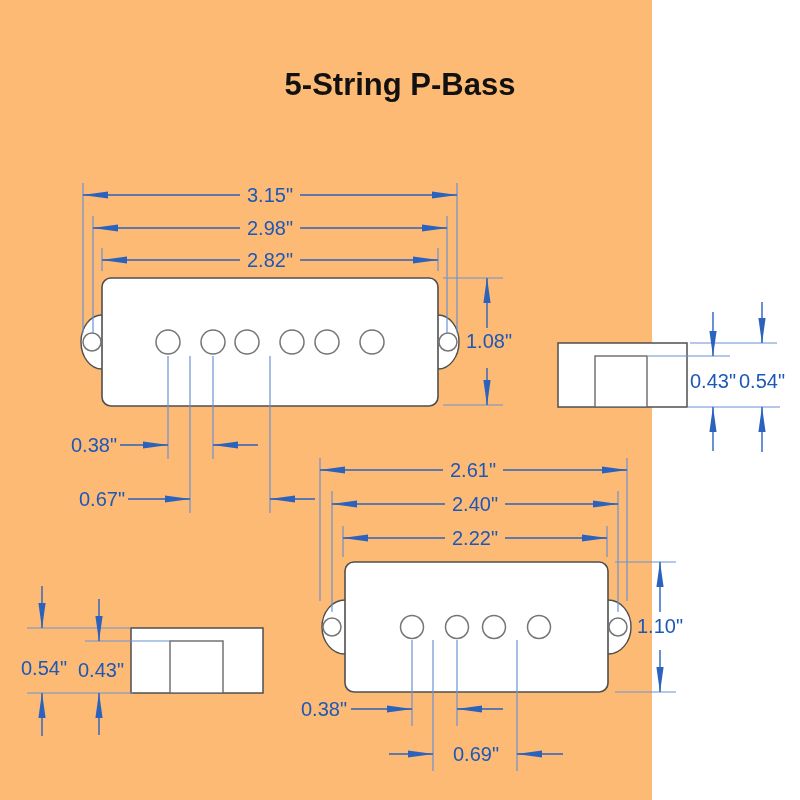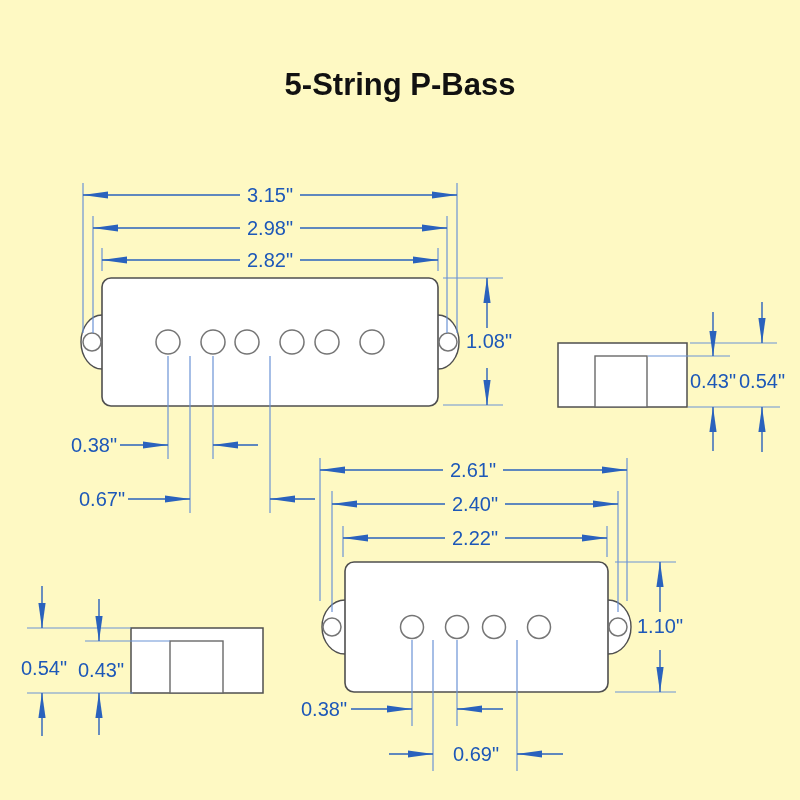--- a/index.html
+++ b/index.html
@@ -1,16 +1,16 @@
 <!DOCTYPE html>
 <html><head>
 <meta charset="utf-8">
 <style>
   html,body { margin:0; padding:0; background:#ffffff; }
-  .stage { width:800px; height:800px; position:relative; background:#fef9c3; }
+  .stage { width:652px; height:800px; position:relative; background:#fdba74; }
   svg { display:block; }
   .title { font:bold 31px "Liberation Sans", sans-serif; fill:#111; text-anchor:middle; }
   .dim  { font:20px "Liberation Sans", sans-serif; fill:#1d58b8; }
   .mid  { text-anchor:middle; }
   .end  { text-anchor:end; }
   line.d { stroke:#2a62bd; stroke-width:1.4; }
   line.e { stroke:#6b93d6; stroke-width:1.2; }
   .body-outline { fill:#ffffff; stroke:#4f4f4f; stroke-width:1.6; }
   .ear { fill:#ffffff; stroke:#4f4f4f; stroke-width:1.4; }
   .hole { fill:#ffffff; stroke:#757575; stroke-width:1.5; }

